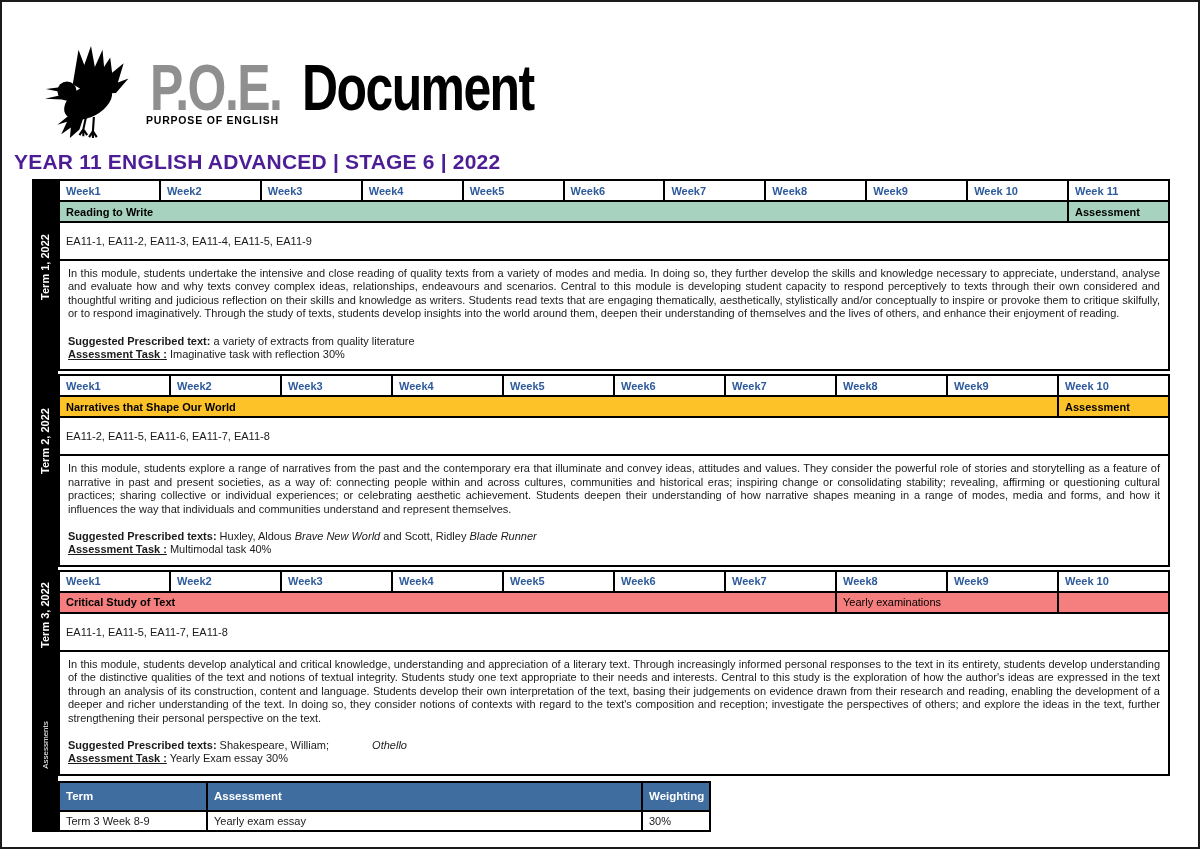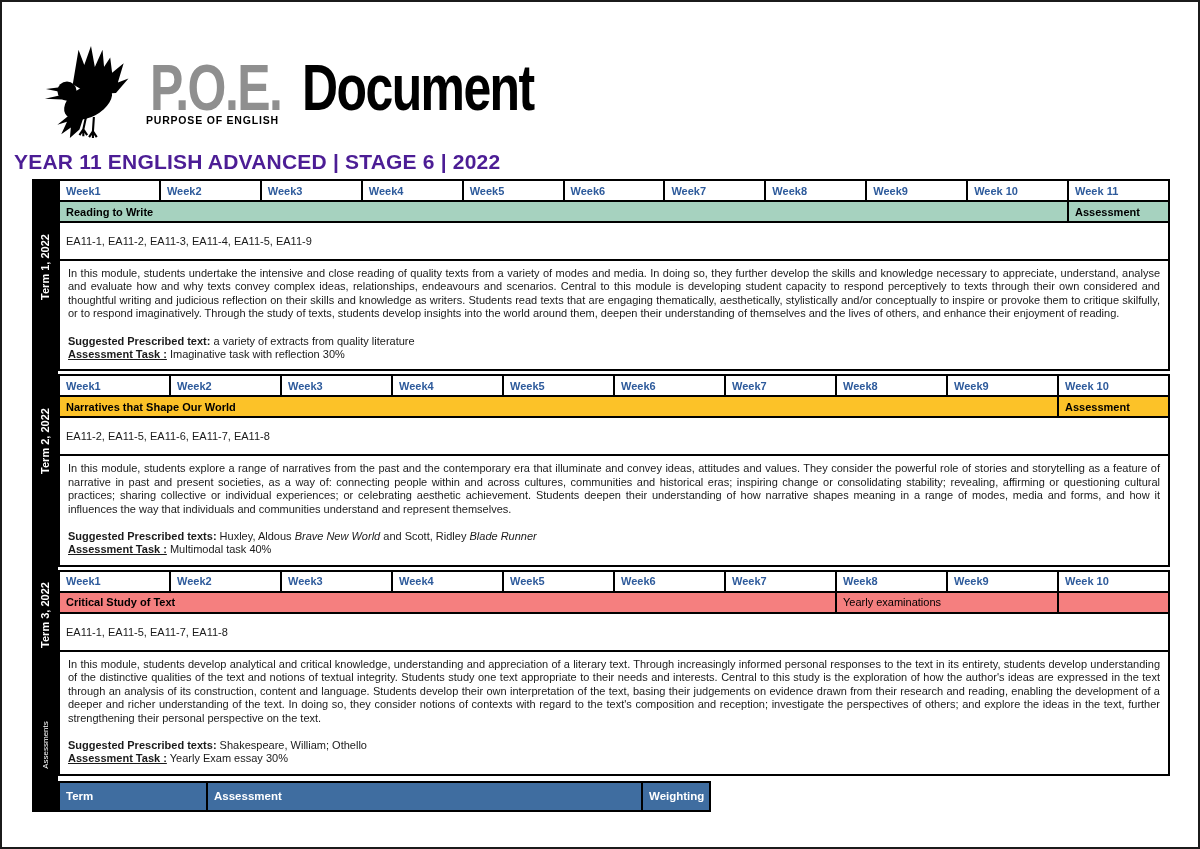--- a/index.html
+++ b/index.html
@@ -181,30 +181,35 @@
         <td class="band p" colspan="7">Critical Study of Text</td>
         <td class="band p normal" colspan="2">Yearly examinations</td>
         <td class="band p"></td>
       </tr>
       <tr>
         <td class="ea" colspan="10">EA11-1, EA11-5, EA11-7, EA11-8</td>
       </tr>
       <tr>
         <td class="desc" colspan="10" style="height:111px">
           <div class="para">In this module, students develop analytical and critical knowledge, understanding and appreciation of a literary text. Through increasingly informed personal responses to the text in its entirety, students develop understanding of the distinctive qualities of the text and notions of textual integrity. Students study one text appropriate to their needs and interests. Central to this study is the exploration of how the author's ideas are expressed in the text through an analysis of its construction, content and language. Students develop their own interpretation of the text, basing their judgements on evidence drawn from their research and reading, enabling the development of a deeper and richer understanding of the text. In doing so, they consider notions of contexts with regard to the text's composition and reception; investigate the perspectives of others; and explore the ideas in the text, further strengthening their personal perspective on the text.</div>
-          <div class="sug"><span class="lbl">Suggested Prescribed texts:</span><span><span> Shakespeare, William; </span><span style="">Othello</span></span></div>
+          <div class="sug"><span class="lbl">Suggested Prescribed texts:</span><span><span> Shakespeare, William; </span><span style="font-style: italic; margin-left: 40px;">Othello</span></span></div>
           <div><span class="lbl u">Assessment Task :</span><span> Yearly Exam essay 30%</span></div>
         </td>
       </tr>
     </tbody>
       </table>
 
     <table class="assess">
       <tbody>
           <tr>
         <th class="c-term">Term</th>
         <th class="c-asm">Assessment</th>
         <th class="c-wgt">Weighting</th>
       </tr>
+      <tr>
+        <td>Term 3 Week 8-9</td>
+        <td>Yearly exam essay</td>
+        <td>30%</td>
+      </tr>
     </tbody>
       </table>
   </div>
 </div>
 
 </body></html>

